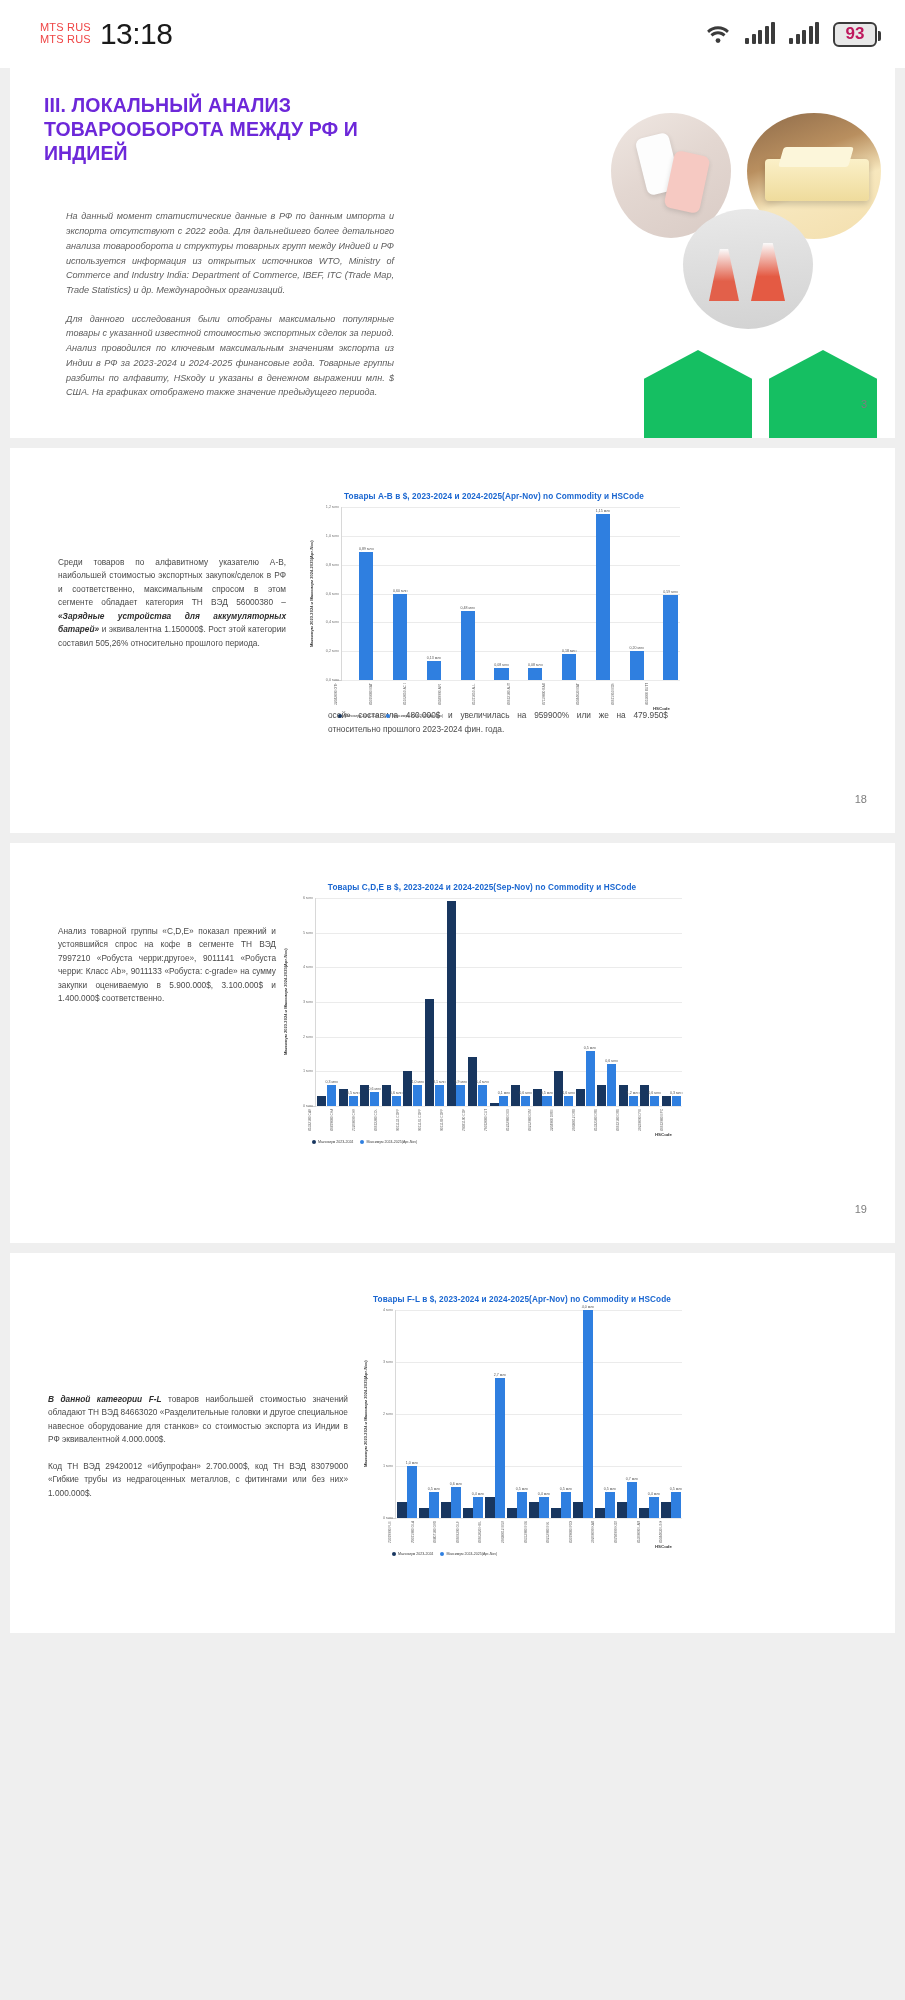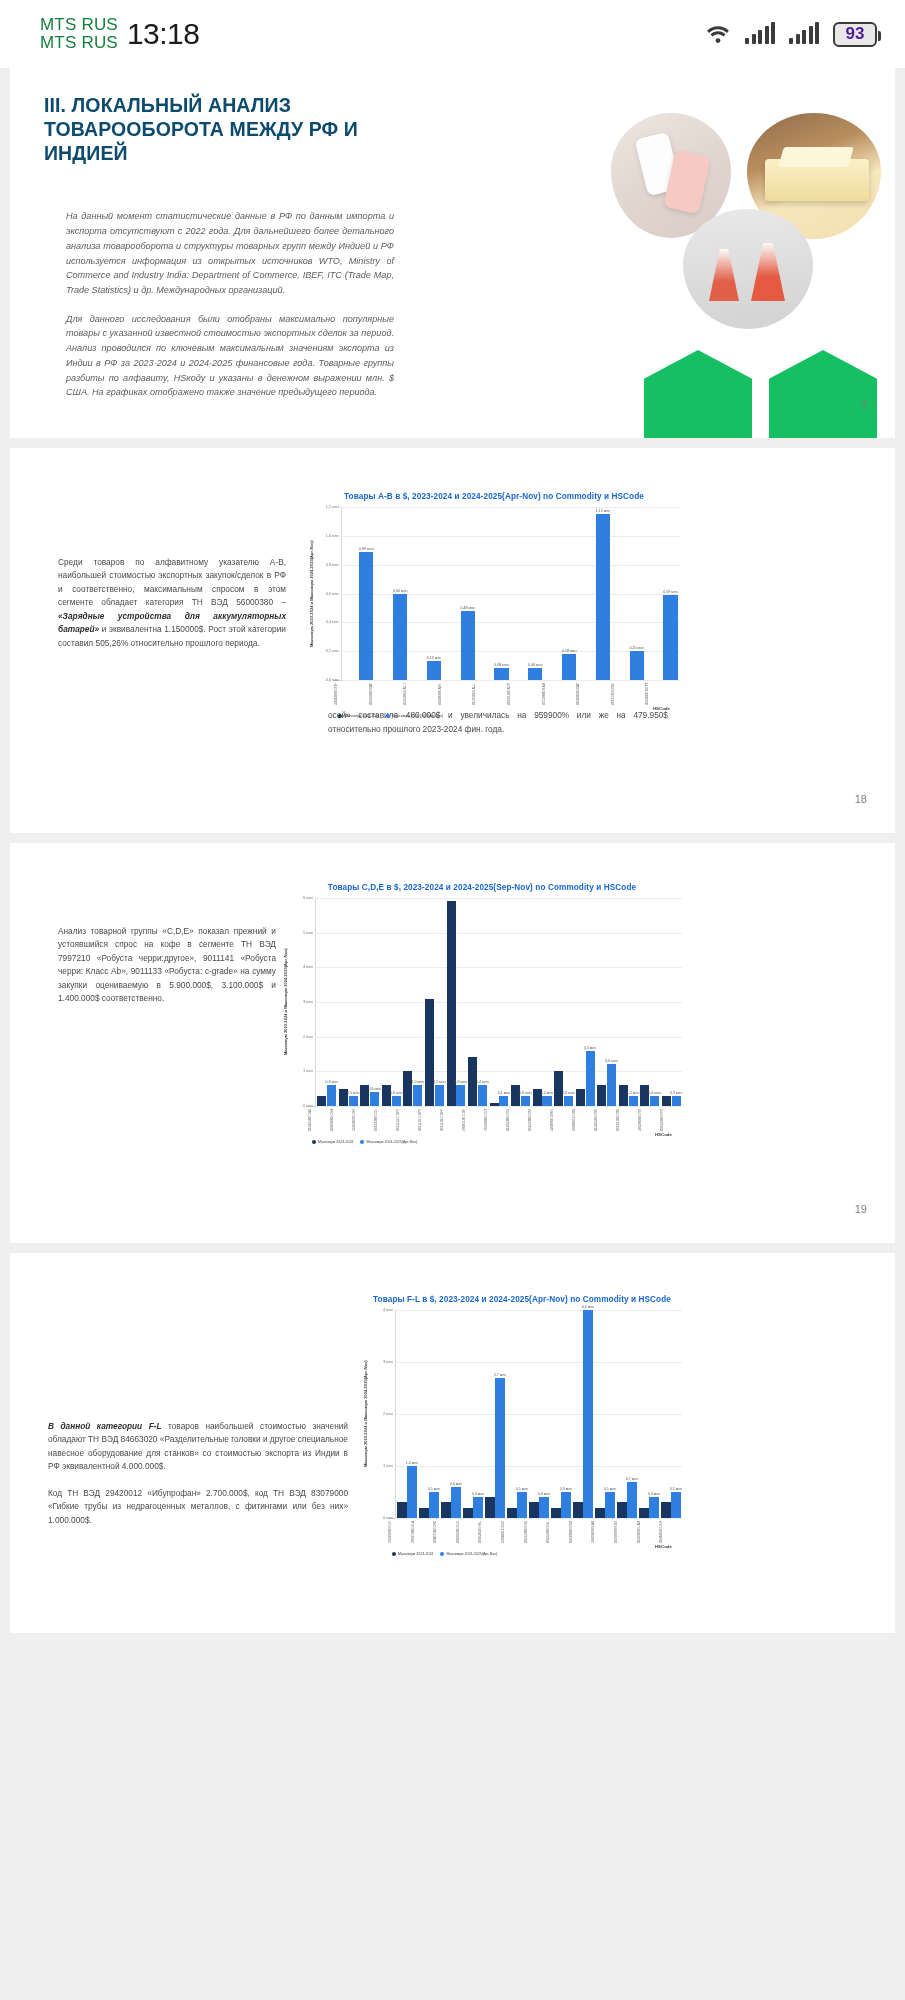--- a/index.html
+++ b/index.html
@@ -17,22 +17,22 @@
     height: 68px;
     background: #ffffff;
     display: flex;
     align-items: center;
     padding: 0 28px 0 40px;
     position: relative;
   }
   .sb-left { display: flex; align-items: center; gap: 6px; }
   .carriers { display: flex; flex-direction: column; line-height: 1.05; }
   .carriers span {
-    font-size: 17px;
-    color: #15803d;
+    font-size: 11px;
+    color: #ef4444;
     letter-spacing: .2px;
     font-family: "Liberation Sans", sans-serif;
   }
   .clock {
     font-size: 30px;
     color: #1a1a1a;
     letter-spacing: -.5px;
     margin-left: 3px;
     font-weight: 400;
   }
@@ -51,21 +51,21 @@
   .bars i:nth-child(5) { height: 22px; }
   .battery {
     border: 2.5px solid #3b3b3b;
     border-radius: 6px;
     padding: 0 6px;
     height: 25px;
     min-width: 44px;
     display: flex; align-items: center; justify-content: center;
     background: #e8e8e8;
     position: relative;
-    font-size: 17px; font-weight: 700; color: #4c1d95;
+    font-size: 17px; font-weight: 700; color: #be185d;
   }
   .battery::after {
     content: "";
     position: absolute; right: -6px; top: 7px;
     width: 3px; height: 10px; background: #3b3b3b; border-radius: 0 2px 2px 0;
   }
 
   
   .doc {
     height: 1932px;
@@ -76,21 +76,21 @@
   .slide {
     background: #ffffff;
     margin: 0 10px 10px 10px;
     position: relative;
     overflow: hidden;
   }
 
   
   .slide-17 { height: 370px; padding: 26px 30px 0 34px; }
   .s17-title {
-    color: #0c4a6e;
+    color: #6d28d9;
     font-weight: 700;
     font-size: 19.5px;
     line-height: 1.22;
     letter-spacing: .1px;
     max-width: 360px;
     text-transform: uppercase;
   }
   .s17-body { margin-top: 44px; max-width: 350px; padding-left: 22px; }
   .s17-body p {
     font-style: italic;
@@ -154,21 +154,21 @@
 
   .slide-18 { height: 385px; }
   .s18-left { position: absolute; left: 48px; top: 108px; width: 228px; }
   .s18-note { position: absolute; left: 318px; top: 248px; width: 340px;
               font-size: 8.3px; line-height: 1.6; color: #4a4a4a; text-align: justify; }
 
   .slide-19 { height: 400px; }
   .s19-left { position: absolute; left: 48px; top: 82px; width: 218px; }
 
   .slide-20 { height: 380px; }
-  .s20-left { position: absolute; left: 38px; top: 140px; width: 300px; margin-top: 27px; }
+  .s20-left { position: absolute; left: 38px; top: 140px; width: 300px; }
 
   
   .chart {
     position: absolute;
     background: #ffffff;
   }
   .chart-1 { left: 298px; top: 44px;  width: 372px; height: 215px; }
   .chart-2 { left: 272px; top: 40px;  width: 400px; height: 250px; }
   .chart-3 { left: 352px; top: 42px;  width: 320px; height: 250px; }
 

